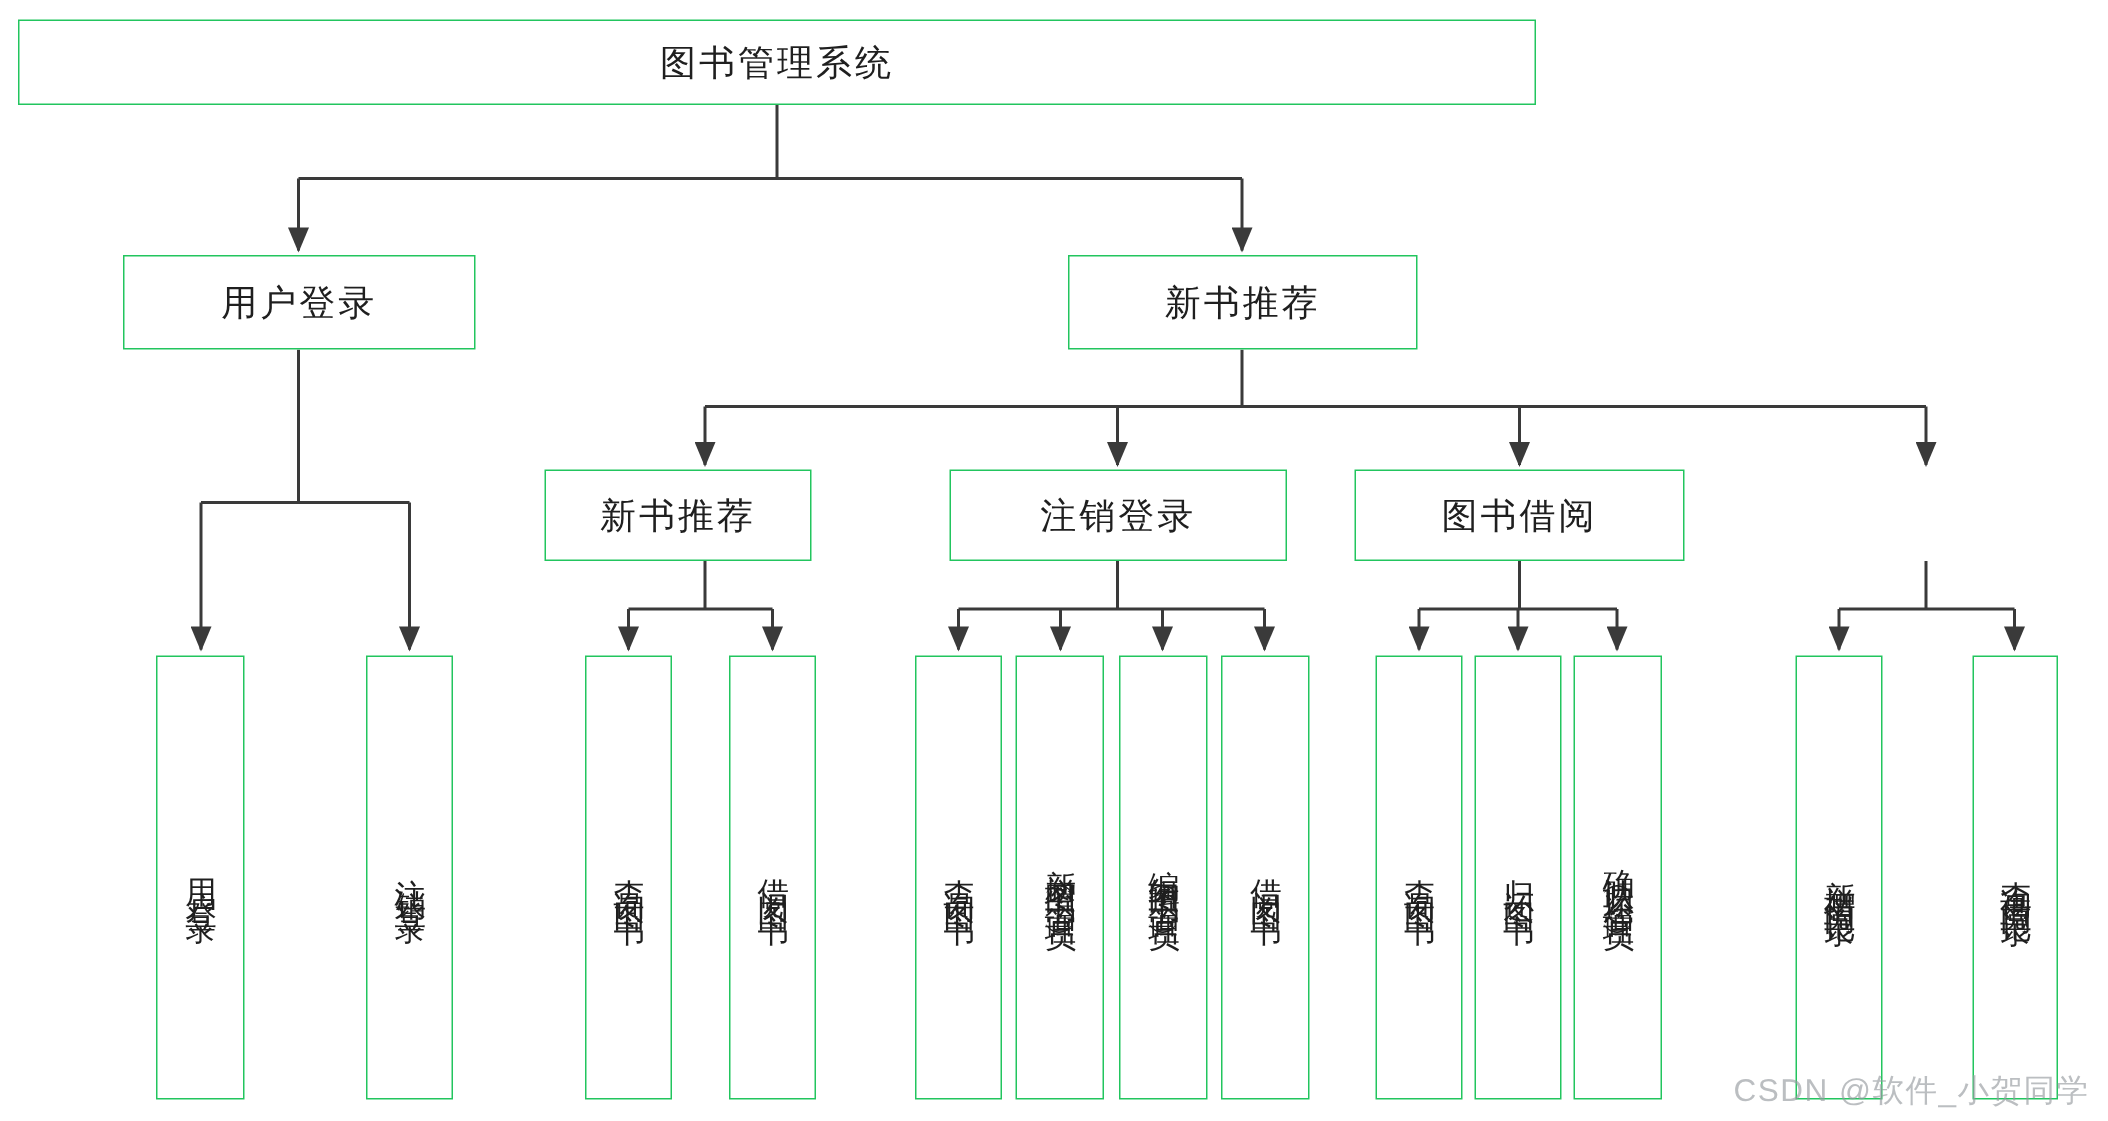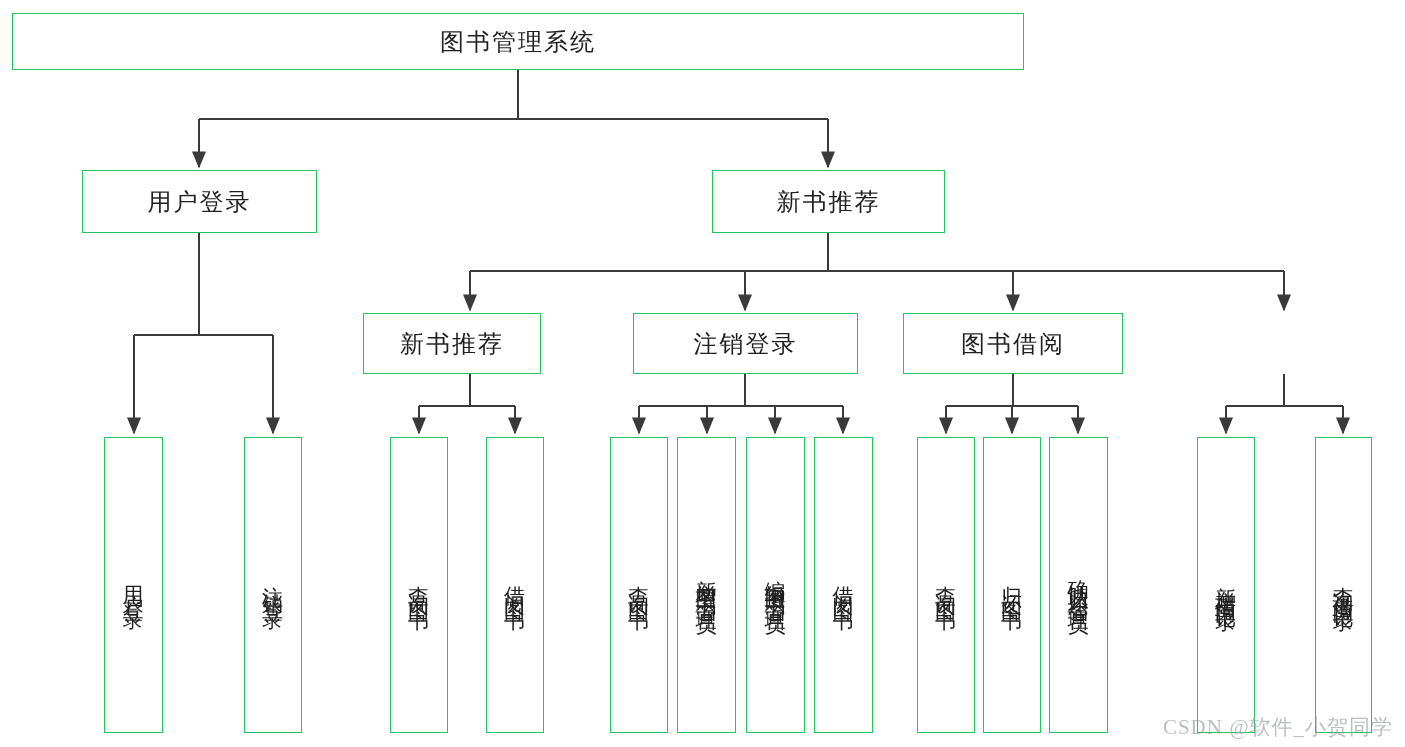--- a/index.html
+++ b/index.html
@@ -40,21 +40,20 @@
     letter-spacing:5px;
   }
   #watermark{
     position:absolute;
     right:12px;
     bottom:6px;
     font-size:21px;
     color:rgba(150,155,160,0.65);
     z-index:3;
     letter-spacing:1px;
-    font-family:Liberation Serif, serif;
   }
 </style>
 </head>
 <body>
 
 <div id="stage">
 
   <svg id="connectors" width="1405" height="747" viewBox="0 0 1405 747">
     <defs>
       <marker id="arw" viewBox="0 0 12 10" refX="11" refY="5" markerWidth="9" markerHeight="7" orient="auto">

